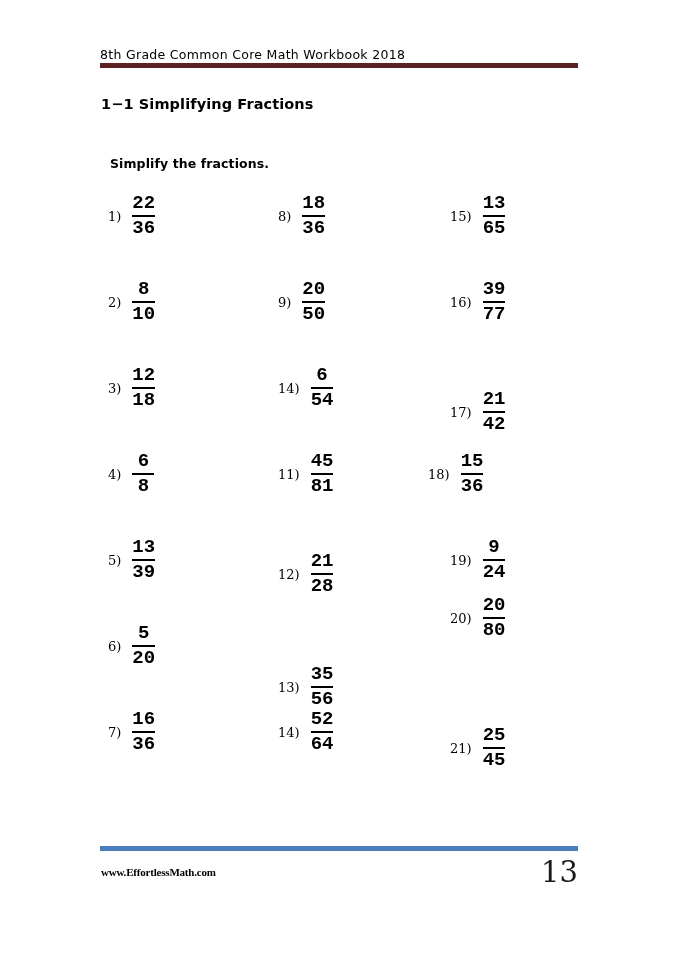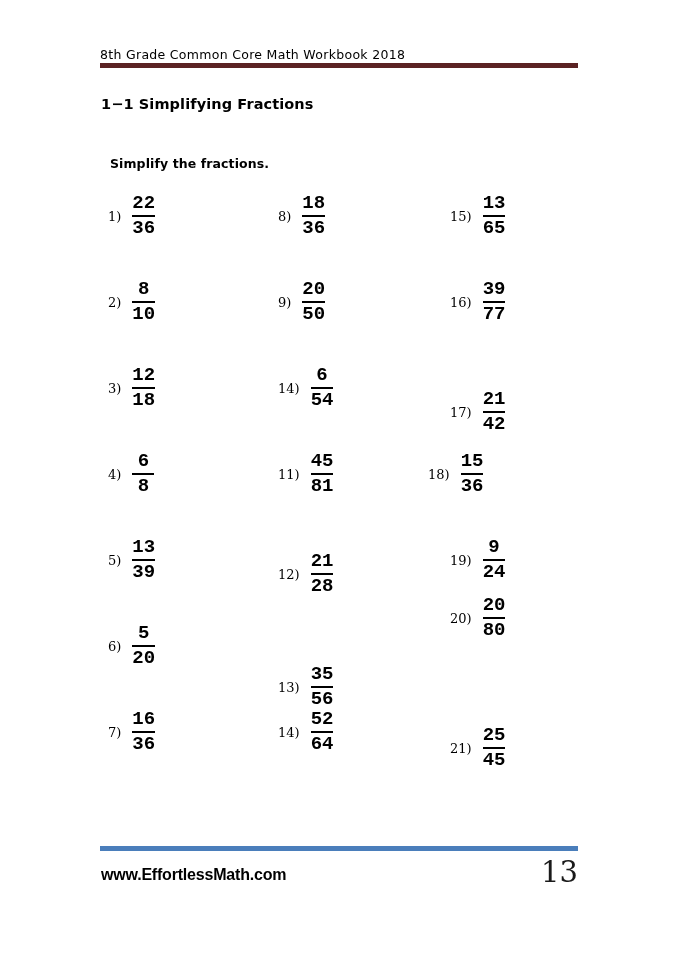--- a/index.html
+++ b/index.html
@@ -113,22 +113,22 @@
     left: 100px;
     top: 846px;
     width: 478px;
     height: 5px;
     background: #4A7EBB;
   }
   .footer-url {
     position: absolute;
     left: 101px;
     top: 866px;
-    font-family: Liberation Sans, sans-serif;
-    font-size: 16px;
+    font-family: Liberation Serif, serif;
+    font-size: 11px;
     font-weight: bold;
     letter-spacing: -0.2px;
   }
   .page-number {
     position: absolute;
     left: 498px;
     top: 855px;
     width: 80px;
     text-align: right;
     font-family: "DejaVu Serif", serif;

